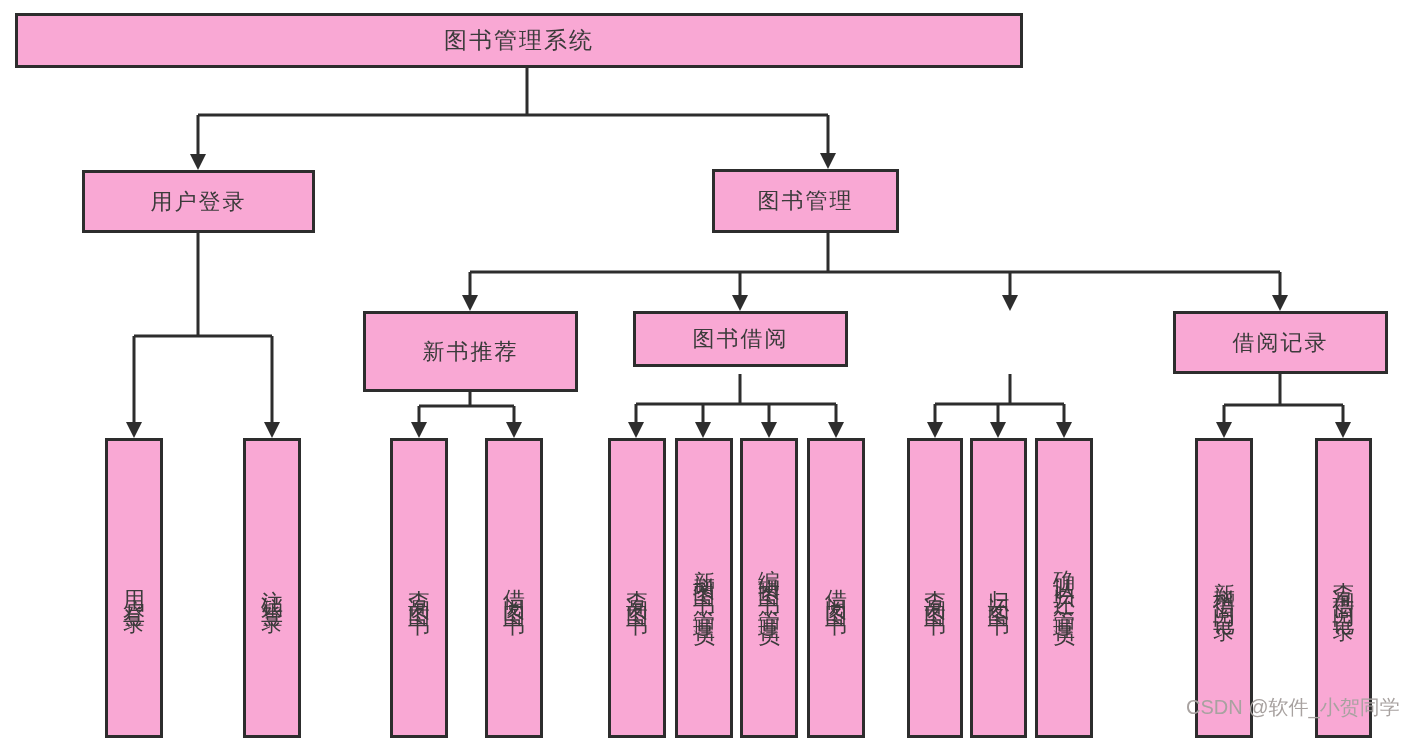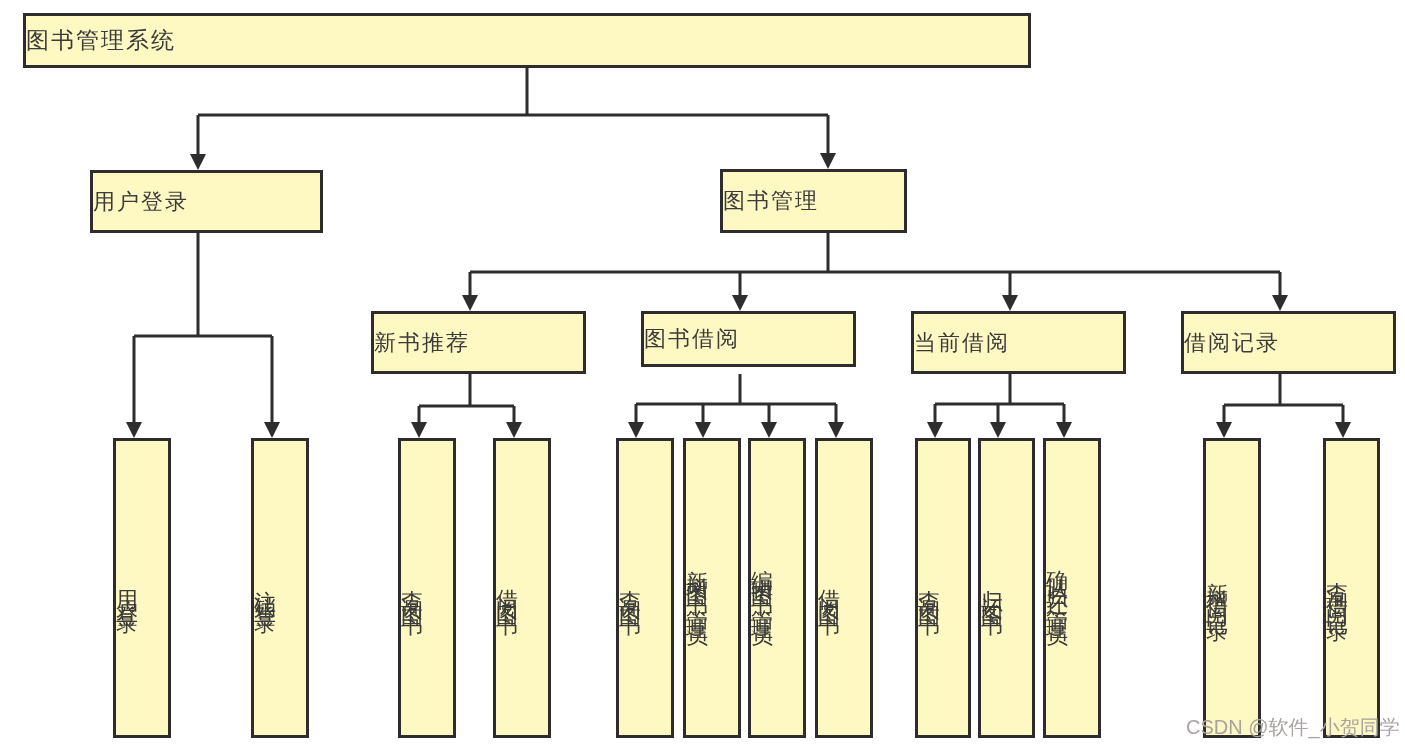--- a/index.html
+++ b/index.html
@@ -8,46 +8,45 @@
     background: #ffffff;
     font-family: "Liberation Sans", sans-serif;
     position: relative;
     overflow: hidden;
   }
   #stage { position: absolute; left: 0; top: 0; width: 1405px; height: 747px; }
   #wires { position: absolute; left: 0; top: 0; z-index: 1; }
   .box {
     position: absolute;
     box-sizing: border-box;
-    background: #fef9c3;
+    background: #f9a8d4;
     border: 3px solid #2d2d2d;
     display: flex;
     align-items: center;
-    justify-content: flex-start;
+    justify-content: center;
     z-index: 2;
     color: #3b3b3b;
-    margin-left: 8px;
   }
   .box.h span {
     font-size: 22px;
     letter-spacing: 2px;
     white-space: nowrap;
     line-height: 1;
   }
   .box.root span { font-size: 23px; }
   .box.v span {
     writing-mode: vertical-rl;
     text-orientation: mixed;
     font-size: 22px;
     letter-spacing: 8px;
     line-height: 1;
   }
   .watermark {
     position: absolute;
-    left: 1186px; top: 714px;
+    left: 1186px; top: 694px;
     z-index: 5;
     font-size: 20px;
     color: #a8a2a0;
     white-space: nowrap;
   }
 </style>
 </head>
 <body>
 
 <div id="stage">
@@ -96,28 +95,25 @@
     <span>图书管理系统</span>
   </div>
 
   <div class="box h" style="left:82px;top:170px;width:233px;height:63px">
     <span>用户登录</span>
   </div>
   <div class="box h" style="left:712px;top:169px;width:187px;height:64px">
     <span>图书管理</span>
   </div>
 
-  <div class="box h" style="left:363px;top:311px;width:215px;height:63px">
+  <div class="box h" style="left:363px;top:311px;width:215px;height:81px">
     <span>新书推荐</span>
   </div>
   <div class="box h" style="left:633px;top:311px;width:215px;height:56px">
     <span>图书借阅</span>
-  </div>
-  <div class="box h" style="left:903px;top:311px;width:215px;height:63px">
-    <span>当前借阅</span>
   </div>
   <div class="box h" style="left:1173px;top:311px;width:215px;height:63px">
     <span>借阅记录</span>
   </div>
 
   <div class="box v" style="left:105px;top:438px;width:58px;height:300px">
     <span>用户登录</span>
   </div>
   <div class="box v" style="left:243px;top:438px;width:58px;height:300px">
     <span>注销登录</span>

